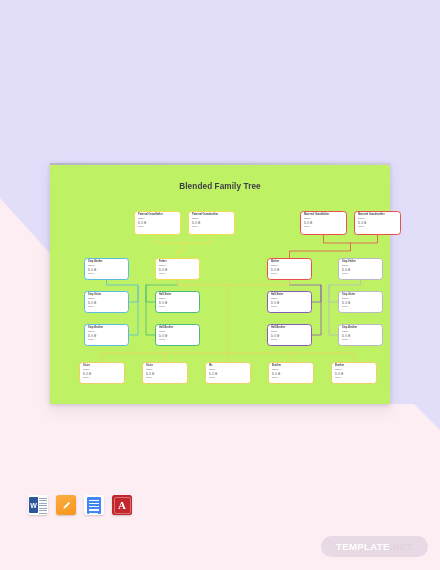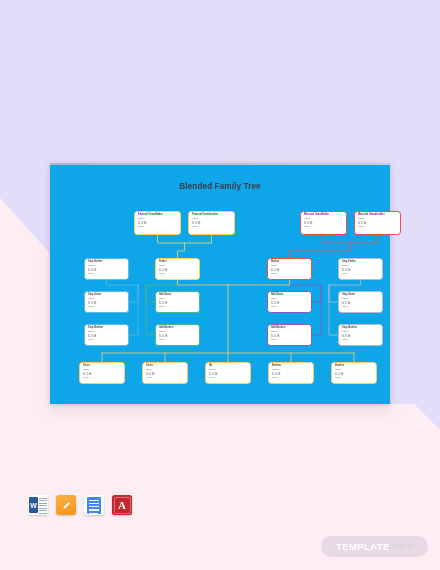--- a/index.html
+++ b/index.html
@@ -34,21 +34,21 @@
     right: 0; top: 360px; width: 70px; height: 70px;
     background: #e2defa;
     clip-path: polygon(100% 0, 100% 100%, 0 0);
   }
 
   
   #card {
     position: absolute;
     left: 50px; top: 163px;
     width: 340px; height: 241px;
-    background: #0ea5e9;
+    background: #bef264;
     box-shadow: 0 1px 4px rgba(90,70,120,0.22), 0 6px 14px rgba(90,70,120,0.10);
   }
   #card-toprule {
     position: absolute; left: 0; top: 0; width: 100%; height: 2px;
     background: linear-gradient(90deg,#b8b3c6,#cfcbda);
   }
 
   #chart-title {
     position: absolute;
     left: 0; right: 0; top: 19px;

